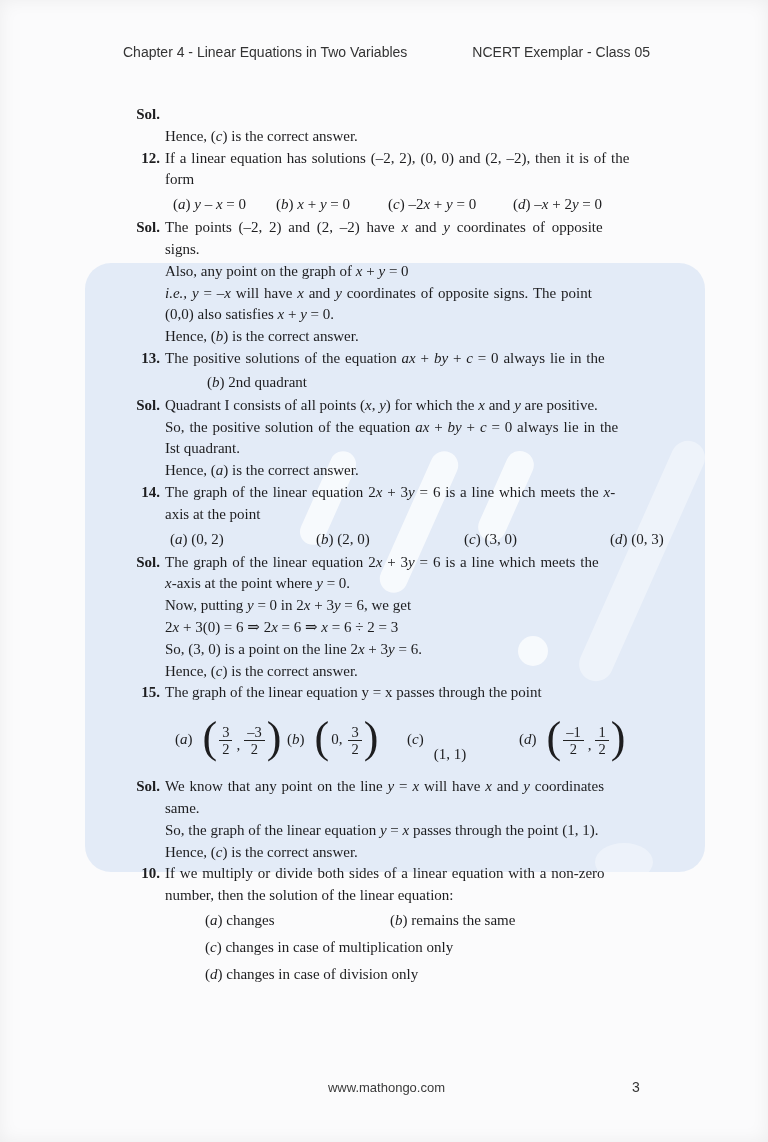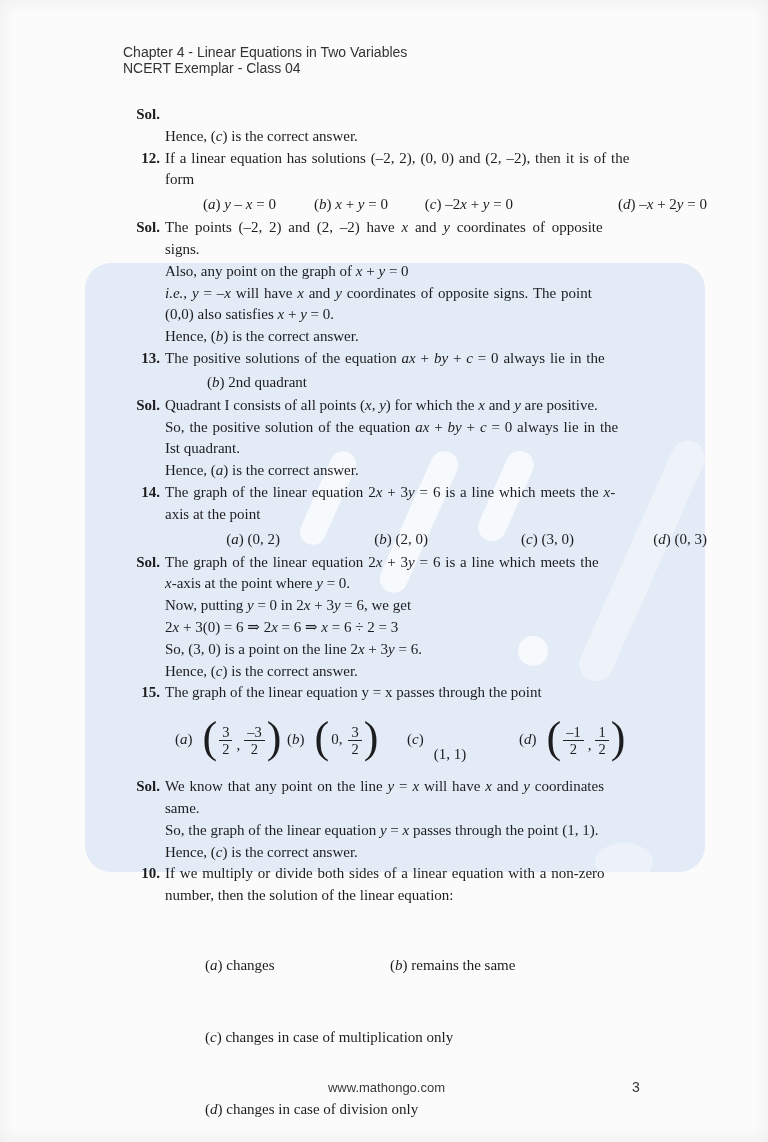--- a/index.html
+++ b/index.html
@@ -1,33 +1,33 @@
 <!DOCTYPE html>
 <html><head>
 <meta charset="utf-8">
 <style>
   html,body{margin:0;padding:0;background:#e9e9e9;}
   .page{position:relative;width:768px;height:1142px;background:#fbfbfc;margin:0 auto;
         overflow:hidden;font-family:"Liberation Serif","DejaVu Serif",serif;color:#1d1d1f;
         box-shadow:inset 0 0 18px rgba(0,0,0,0.06);}
   .hdr{position:absolute;left:123px;right:118px;top:44px;display:flex;justify-content:space-between;
-       font-family:"Liberation Sans","DejaVu Sans",sans-serif;font-size:14px;color:#333;flex-direction:column;}
+       font-family:"Liberation Sans","DejaVu Sans",sans-serif;font-size:14px;color:#333;}
   .panel{position:absolute;left:85px;top:263px;width:620px;height:609px;background:#e3ebf7;
          border-radius:26px;overflow:hidden;}
   .sw{position:absolute;background:rgba(255,255,255,.72);border-radius:20px;transform:rotate(24deg);}
   .sw.dot{border-radius:50%;transform:none;}
   .content{position:absolute;left:107px;top:104px;width:600px;font-size:15px;}
   .row{position:relative;height:21.8px;line-height:21.8px;white-space:nowrap;}
   .row .lbl{position:absolute;left:0;top:0;width:53px;text-align:right;font-weight:700;}
   .row .txt{margin-left:58px;}
   .j .txt{word-spacing:1.1px;}
   .w .txt{word-spacing:3px;}
-  .h-opt{height:26px;line-height:26px;text-align:right;}
+  .h-opt{height:26px;line-height:26px;}
   .h-opt2{height:25px;line-height:25px;}
-  .h-opt3{height:27px;line-height:27px;margin-top:45px;}
+  .h-opt3{height:27px;line-height:27px;}
   .h-frac{height:72px;}
   .grid{display:grid;}
   .g4a{grid-template-columns:103px 112px 125px auto;padding-left:8px;}
   .g4b{grid-template-columns:110px 112px 110px auto;padding-left:5px;gap:36px;}
   .g2{grid-template-columns:185px auto;padding-left:42px;}
   .pl40{padding-left:40px;}
   .h-frac .txt{display:flex;align-items:center;padding-left:10px;height:72px;}
   .fopt{display:flex;align-items:center;}
   .fopt.f1{width:112px;}.fopt.f2{width:120px;}.fopt.f3{width:112px;}
   .fopt .ltr{margin-right:10px;}
@@ -44,21 +44,21 @@
            font-family:"Liberation Sans","DejaVu Sans",sans-serif;font-size:14px;color:#333;}
   i{font-style:italic;}
 </style>
 </head>
 <body>
 
 <div class="page" style="background: rgb(251, 251, 252); color: rgb(29, 29, 31);">
 
   <div class="hdr">
     <span>Chapter 4 - Linear Equations in Two Variables</span>
-    <span>NCERT Exemplar - Class 04</span>
+    <span>NCERT Exemplar - Class 05</span>
   </div>
 
   <div class="panel" style="background: rgb(227, 235, 247);">
     <div class="sw" style="left:230px;top:185px;width:26px;height:100px;"></div>
     <div class="sw" style="left:320px;top:183px;width:28px;height:152px;"></div>
     <div class="sw" style="left:407px;top:185px;width:28px;height:96px;"></div>
     <div class="sw" style="left:540px;top:168px;width:34px;height:260px;opacity:.55;"></div>
     <div class="sw dot" style="left:433px;top:373px;width:30px;height:30px;"></div>
     <div class="sw dot" style="left:510px;top:580px;width:58px;height:38px;opacity:.5;"></div>
   </div>

